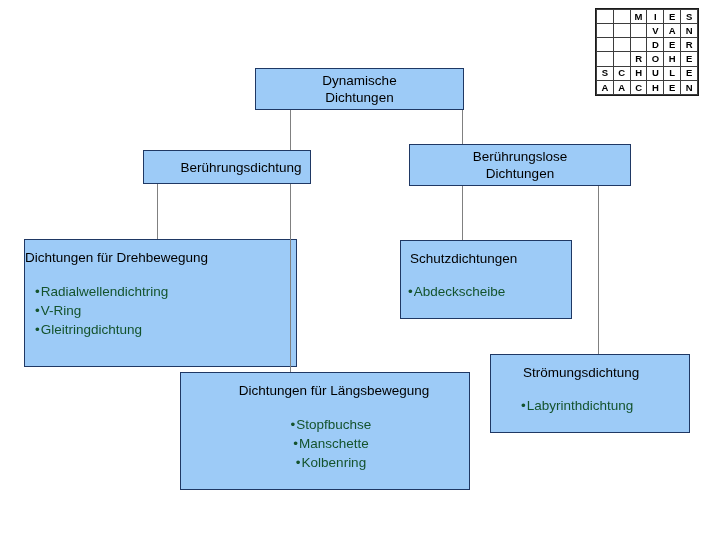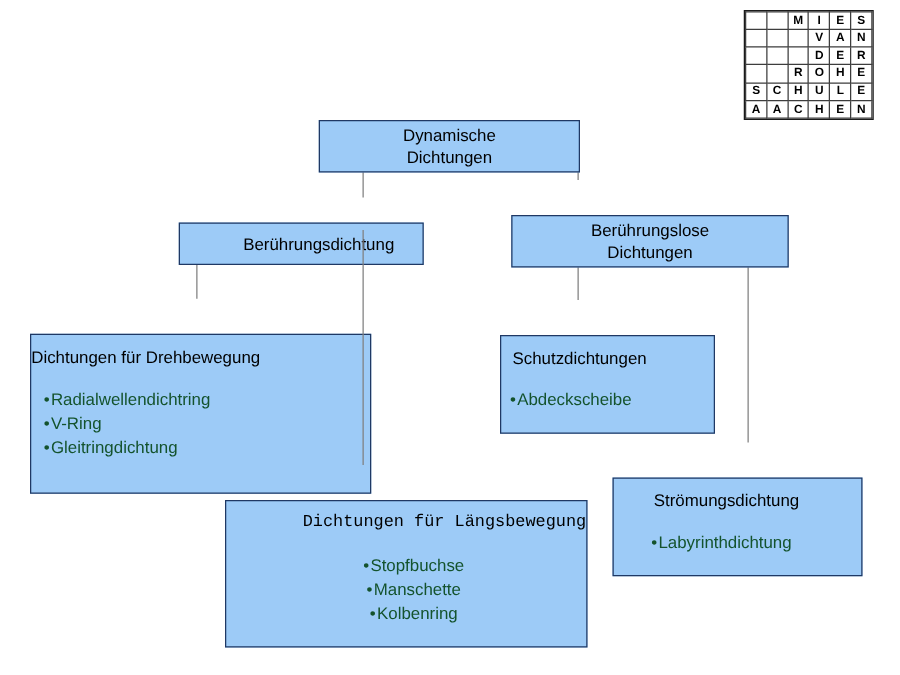--- a/index.html
+++ b/index.html
@@ -19,21 +19,20 @@
   }
 
   
   .node {
     position: absolute;
     background: #9dcbf7;
     border: 1px solid #1f3864;
     box-sizing: border-box;
     color: #000000;
     z-index: 3;
-    margin-top: 28px;
   }
   .node .title {
     display: block;
     text-align: center;
     font-size: 13.5px;
     line-height: 17px;
     color: #000;
     white-space: pre-line;
   }
   .node.listbox .title {
@@ -110,40 +109,40 @@
 
   <div class="conn v" style="left:462px; top:186px; height:54px;"></div>
 
   <div class="conn v" style="left:598px; top:186px; height:168px;"></div>
 
   <div class="node" style="left:255px; top:68px; width:209px; height:42px; display:flex; align-items:center; justify-content:center;">
     <span class="title">Dynamische
 Dichtungen</span>
   </div>
 
-  <div class="node" style="left:143px; top:150px; width:196px; height:34px; display:flex; align-items:center; justify-content:center;padding-left:28px;">
+  <div class="node" style="left:143px; top:150px; width:168px; height:34px; display:flex; align-items:center; justify-content:center;padding-left:28px;">
     <span class="title">Berührungsdichtung</span>
   </div>
 
   <div class="node" style="left:409px; top:144px; width:222px; height:42px; display:flex; align-items:center; justify-content:center;">
     <span class="title">Berührungslose
 Dichtungen</span>
   </div>
 
   <div class="node listbox" style="left:24px; top:239px; width:273px; height:128px; padding:9px 0 0 0;">
     <span class="title" style="padding-left:0;">Dichtungen für Drehbewegung</span>
     <ul class="bullets" style="margin-top:16px; padding-left:10px;">
       <li>Radialwellendichtring</li>
       <li>V-Ring</li>
       <li>Gleitringdichtung</li>
     </ul>
   </div>
 
   <div class="node listbox" style="left:180px; top:372px; width:290px; height:118px; padding:9px 0 0 0; z-index:4;">
-    <span class="title" style="display:block; text-align:right; padding-left:18px;font-family:Liberation Mono, monospace;">Dichtungen für Längsbewegung</span>
+    <span class="title" style="display:block; text-align:center; padding-left:18px;">Dichtungen für Längsbewegung</span>
     <ul class="bullets" style="margin-top:16px; padding-left:12px;text-align:center;">
       <li>Stopfbuchse</li>
       <li>Manschette</li>
       <li>Kolbenring</li>
     </ul>
   </div>
 
   <div class="node listbox" style="left:400px; top:240px; width:172px; height:79px; padding:9px 0 0 0;">
     <span class="title" style="display:block; text-align:left; padding-left:9px;">Schutzdichtungen</span>
     <ul class="bullets" style="margin-top:15px; padding-left:7px;">

